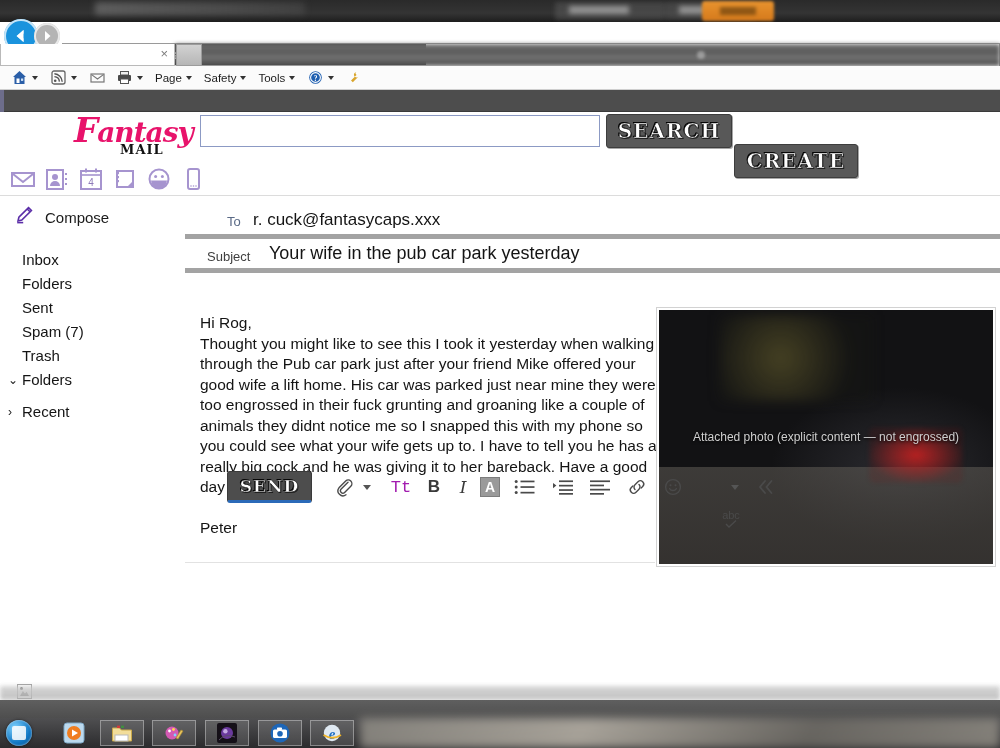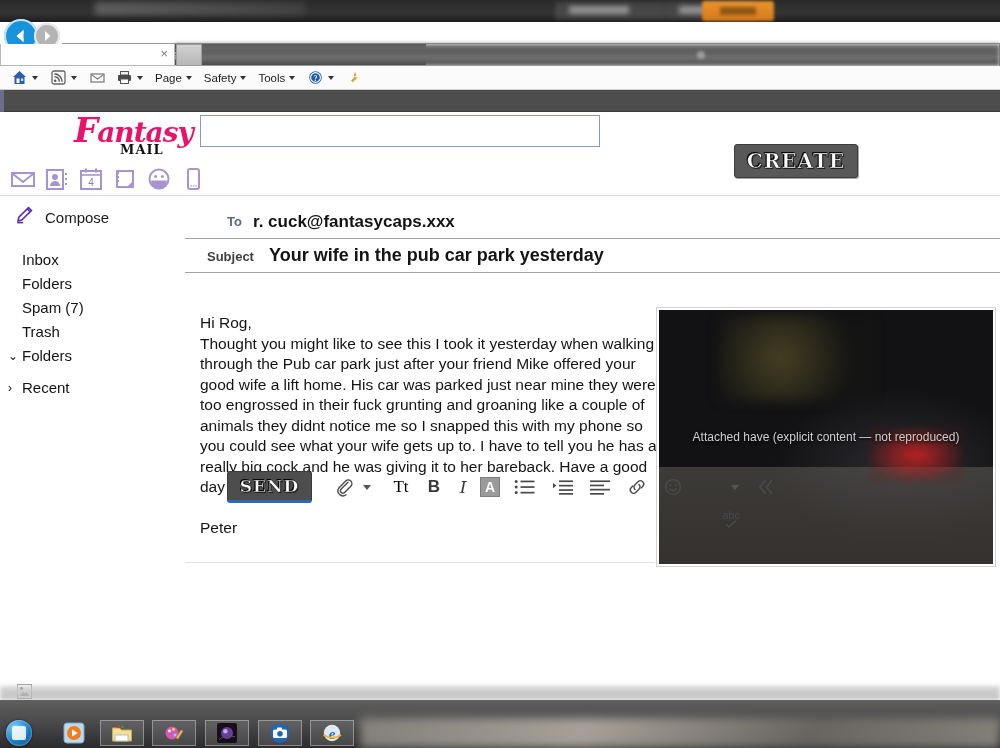--- a/index.html
+++ b/index.html
@@ -119,21 +119,21 @@
   
   .sidebar { position:absolute; left:0; top:115px; width:185px; height:440px; }
   .compose { position:absolute; left:14px; top:0; height:24px; display:flex; align-items:center; }
   .compose .lbl { margin-left:11px; font-size:15px; color:#1a1a1a; }
   .nav-list { position:absolute; left:22px; top:43px; width:160px; }
   .nav-li { position:relative; height:24px; font-size:15px; color:#141414; line-height:24px; }
   .nav-li .chev { position:absolute; left:-14px; top:0; font-size:12px; color:#222; line-height:24px; }
 
   
   .compose-pane { position:absolute; left:185px; top:115px; width:815px; height:440px; }
-  .field { position:relative; height:34px; border-bottom:1px solid #a3a3a3; display:flex; align-items:center;font-weight:bold; }
+  .field { position:relative; height:34px; border-bottom:5px solid #a3a3a3; display:flex; align-items:center; }
   .field .flabel { position:absolute; font-size:13px; color:#5a6a86; }
   .field .fval { font-size:17px; color:#141414; }
   .field-to .flabel { left:42px; top:9px; }
   .field-to .fval { margin-left:68px; }
   .field-sub .flabel { left:22px; top:10px; color:#404040; }
   .field-sub .fval { margin-left:84px; font-size:18px; }
 
   .body-area { position:absolute; left:0; top:68px; width:815px; height:190px;margin-top:36px; }
   .body-text { position:absolute; left:15px; top:4px; width:460px;
     font-size:15.5px; line-height:20.5px; color:#141414; white-space:pre-wrap; }
@@ -164,21 +164,21 @@
      display:flex; align-items:center; }
   .btn-send { position:absolute; left:42px; top:3px; width:85px; height:32px;
      background:#4d4d4d; border:1px solid #3a3a3a; border-bottom:3px solid #2b6ab8; border-radius:3px;
      color:#fff; font-family:"DejaVu Serif", serif; font-weight:bold; font-size:17px;
      letter-spacing:1px; display:flex; align-items:center; justify-content:center;
      text-shadow:-1px -1px 0 #000, 1px 1px 0 rgba(0,0,0,.6); -webkit-text-stroke:.5px #222; }
   .tb { position:absolute; top:6px; height:26px; display:flex; align-items:center;
      justify-content:center; color:#4a4a4a; }
   .tb-caret { width:0;height:0;border-left:4px solid transparent;border-right:4px solid transparent;
      border-top:5px solid #555; }
-  .tb-txt { font-size:17px; color:#000000; font-family:Liberation Serif, serif; }
+  .tb-txt { font-size:17px; color:#a21caf; font-family:Liberation Mono, monospace; }
   .tb-bold { font-size:17px; font-weight:bold; color:#3a3a3a; }
   .tb-ital { font-size:17px; font-style:italic; font-family:"DejaVu Serif", serif; color:#3a3a3a; }
   .tb-hl { background:#9a9a9a; color:#fff; font-size:14px; font-weight:bold; padding:1px 4px;
      border:1px solid #7d7d7d; }
 
   
   .broken-img { position:absolute; left:17px; top:684px; width:15px; height:15px;
      background:#fff; border:1px solid #9a9a9a; }
   .broken-img i { position:absolute; left:2px; top:3px; width:9px; height:8px; background:#5c5c5c;
      clip-path: polygon(0 100%, 32% 38%, 55% 70%, 74% 46%, 100% 100%); }
@@ -340,20 +340,21 @@
     <div class="page-topbar">
       <div class="page-topbar-left"></div>
     </div>
 
     <div class="brandrow">
       <div class="logo">
         <div class="script"><span class="big">F</span><span>antasy</span></div>
         <div class="mail">MAIL</div>
       </div>
       <input class="searchbox" type="text" value="" placeholder="" style="">
+      <div class="btn-dark btn-search">SEARCH</div>
       <div class="btn-dark btn-create">CREATE</div>
     </div>
 
     <div class="iconrow">
       <div class="mi" style="left:10px;">
         <svg width="26" height="26" viewBox="0 0 26 26">
           <rect x="2" y="7" width="22" height="13" fill="none" stroke="#a694cf" stroke-width="2"></rect>
           <path d="M3 8 L13 16 L23 8" fill="none" stroke="#a694cf" stroke-width="2"></path>
         </svg>
       </div>
@@ -419,20 +420,24 @@
         <div class="nav-li">
           <span class="chev"></span>
           <span>Inbox</span>
         </div>
         <div class="nav-li">
           <span class="chev"></span>
           <span>Folders</span>
         </div>
         <div class="nav-li">
           <span class="chev"></span>
+          <span>Sent</span>
+        </div>
+        <div class="nav-li">
+          <span class="chev"></span>
           <span>Spam (7)</span>
         </div>
         <div class="nav-li">
           <span class="chev"></span>
           <span>Trash</span>
         </div>
         <div class="nav-li" style="margin-top:0px;">
           <span class="chev">⌄</span>
           <span>Folders</span>
         </div>
@@ -458,21 +463,21 @@
 Thought you might like to see this I took it yesterday when walking through the Pub car park just after your friend Mike offered your good wife a lift home. His car was parked just near mine they were too engrossed in their fuck grunting and groaning like a couple of animals they didnt notice me so I snapped this with my phone so you could see what your wife gets up to. I have to tell you he has a really big cock and he was giving it to her bareback. Have a good day
 
 Peter</div>
         <div class="body-sep"></div>
 
         <div class="attach-photo">
           <div class="ph-inner">
             <div class="ph-foliage"></div>
             <div class="ph-ground"></div>
             <div class="ph-redlight"></div>
-            <div class="ph-note">Attached have (explicit content — not reproduced)</div>
+            <div class="ph-note">Attached photo (explicit content — not engrossed)</div>
           </div>
         </div>
       </div>
     </div>
 
     <div class="toolbar">
       <div class="btn-send">SEND</div>
 
       <div class="tb" style="left:148px; width:22px;">
         <svg width="20" height="20" viewBox="0 0 20 20">

